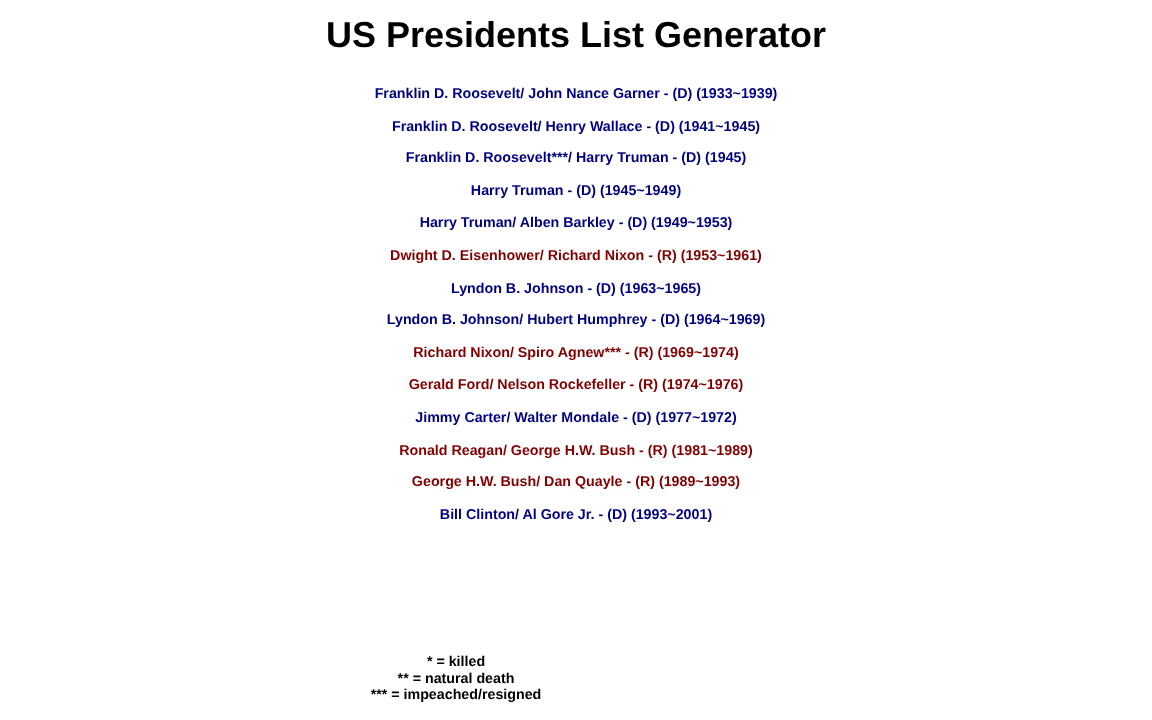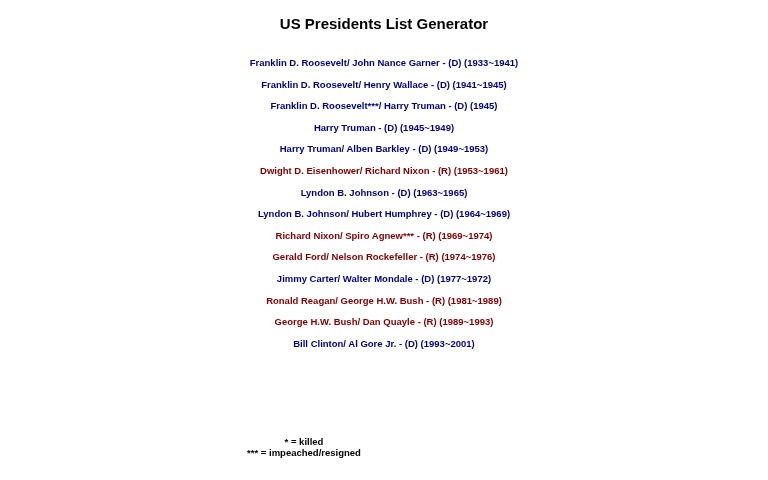--- a/index.html
+++ b/index.html
@@ -1,41 +1,42 @@
 <!DOCTYPE html>
 <html><head>
 <meta charset="utf-8">
 <style>
   html, body { margin:0; padding:0; background:#ffffff; }
   body { width:768px; height:480px; overflow:hidden; font-family:"Liberation Sans", sans-serif; }
-  .title { text-align:center; font-size:15px; font-weight:bold; color:#000; margin:0; padding-top:11px; height:32px; line-height:26px; }
+  .title { text-align:center; font-size:24px; font-weight:bold; color:#000; margin:0; padding-top:11px; height:32px; line-height:26px; }
   .list { margin-top:12px; }
   .row { text-align:center; font-size:9.5px; font-weight:bold; height:21.6px; line-height:16px; }
   .row.D { color:#000080; }
   .row.R { color:#800000; }
   .legend { position:absolute; top:436px; left:0; width:608px; text-align:center; font-size:9.5px; font-weight:bold; color:#000; line-height:11px; }
 </style>
 </head>
 <body>
 
 <h1 class="title">US Presidents List Generator</h1>
 
 <div class="list">
-  <div class="row D">Franklin D. Roosevelt/ John Nance Garner - (D) (1933~1941)</div>
+  <div class="row D">Franklin D. Roosevelt/ John Nance Garner - (D) (1933~1939)</div>
   <div class="row D">Franklin D. Roosevelt/ Henry Wallace - (D) (1941~1945)</div>
   <div class="row D">Franklin D. Roosevelt***/ Harry Truman - (D) (1945)</div>
   <div class="row D">Harry Truman - (D) (1945~1949)</div>
   <div class="row D">Harry Truman/ Alben Barkley - (D) (1949~1953)</div>
   <div class="row R">Dwight D. Eisenhower/ Richard Nixon - (R) (1953~1961)</div>
   <div class="row D">Lyndon B. Johnson - (D) (1963~1965)</div>
   <div class="row D">Lyndon B. Johnson/ Hubert Humphrey - (D) (1964~1969)</div>
   <div class="row R">Richard Nixon/ Spiro Agnew*** - (R) (1969~1974)</div>
   <div class="row R">Gerald Ford/ Nelson Rockefeller - (R) (1974~1976)</div>
   <div class="row D">Jimmy Carter/ Walter Mondale - (D) (1977~1972)</div>
   <div class="row R">Ronald Reagan/ George H.W. Bush - (R) (1981~1989)</div>
   <div class="row R">George H.W. Bush/ Dan Quayle - (R) (1989~1993)</div>
   <div class="row D">Bill Clinton/ Al Gore Jr. - (D) (1993~2001)</div>
 </div>
 
 <div class="legend">
   <div>* = killed</div>
+  <div>** = natural death</div>
   <div>*** = impeached/resigned</div>
 </div>
 
 </body></html>

